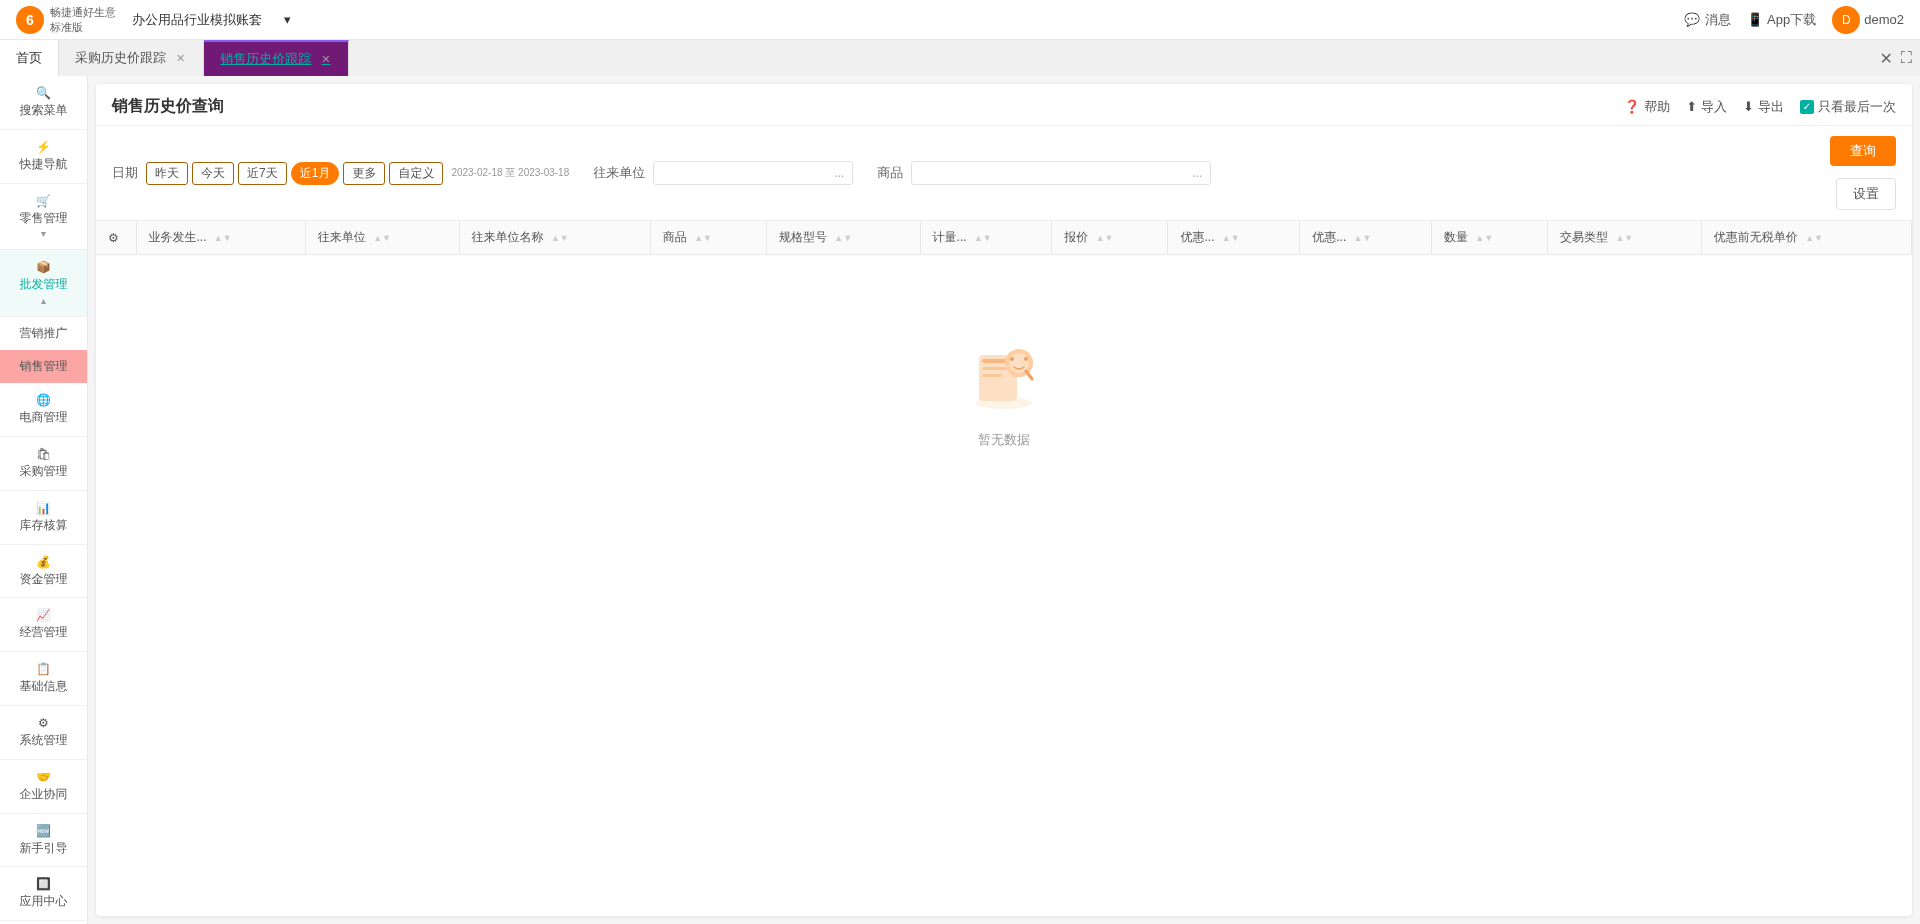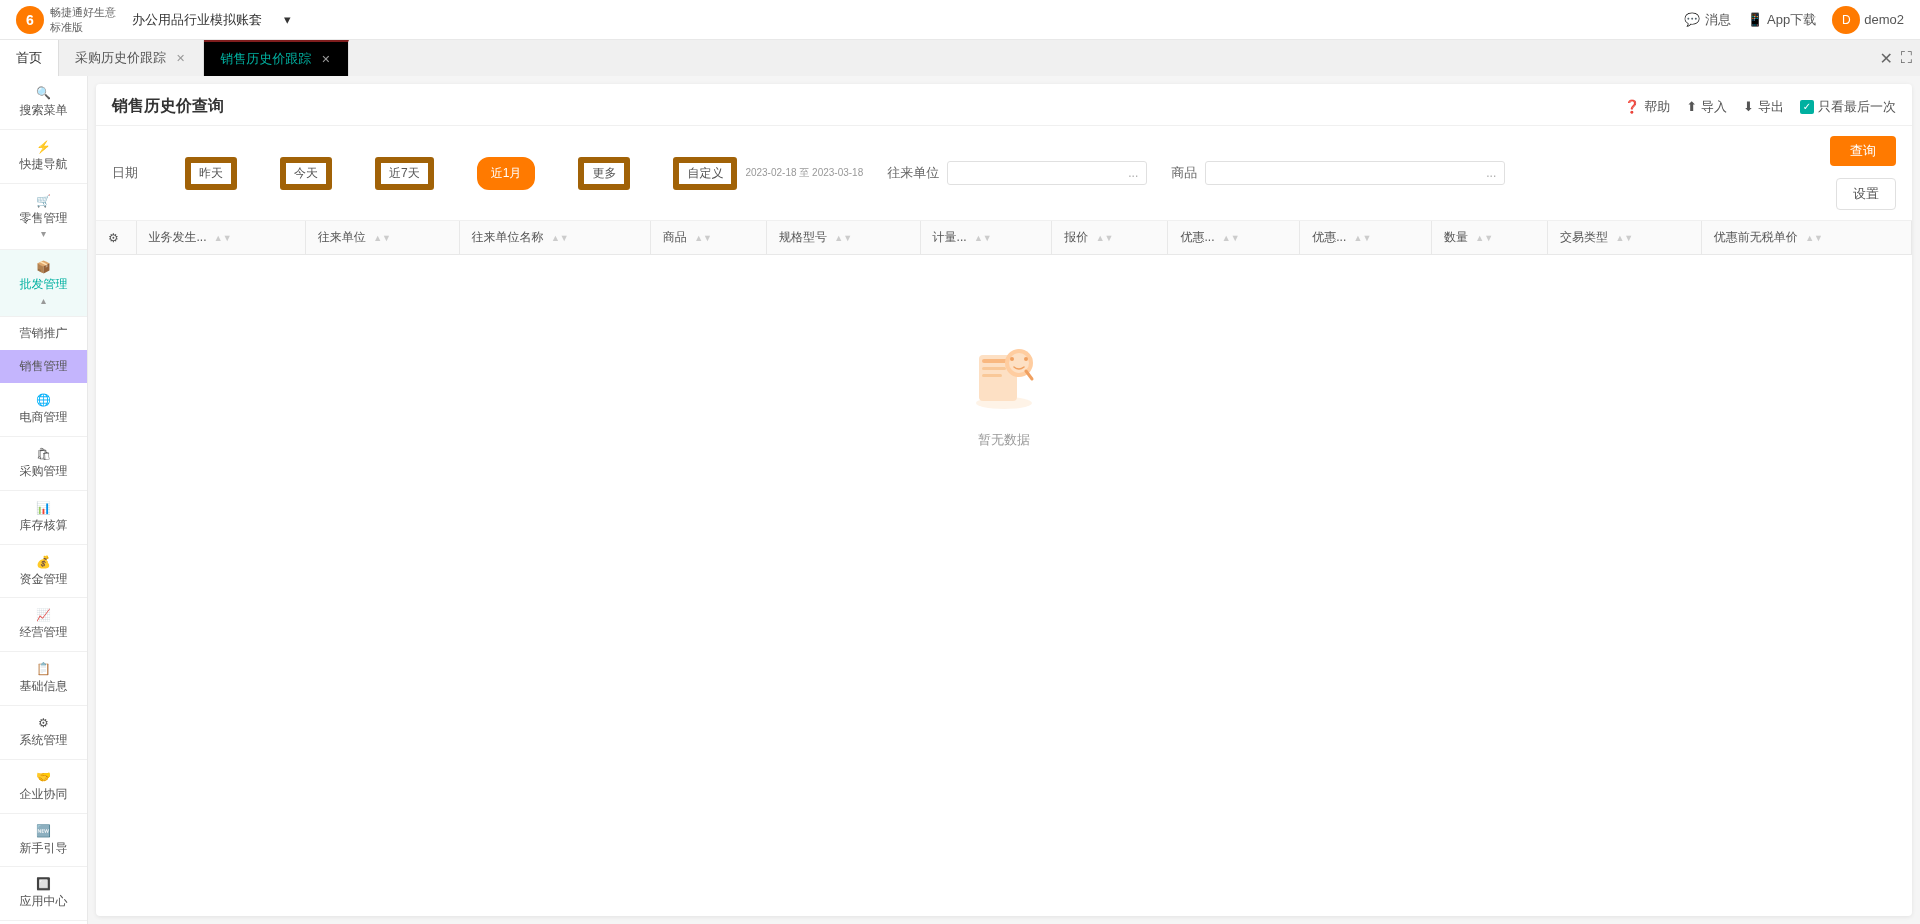--- a/index.html
+++ b/index.html
@@ -43,23 +43,24 @@
       gap: 8px;
       border-right: 1px solid #ddd;
       white-space: nowrap;
     }
     .tab.home {
       background: #fff;
       color: #333;
       padding-left: 16px;
     }
     .tab.active {
-      background: #000000;
+      background: #701a75;
       color: #00b0a0;
-      border-top: 2px solid #7f1d1d;
+      border-top: 2px solid #8b5cf6;
+      text-decoration: underline;
     }
     .tab .close-btn {
       font-size: 11px;
       color: #999;
       cursor: pointer;
       padding: 0 2px;
     }
     .tab-bar-actions { margin-left: auto; display: flex; align-items: center; padding-right: 8px; gap: 8px; }
     .tab-action-btn { cursor: pointer; color: #666; font-size: 16px; }
 
@@ -136,27 +137,26 @@
       padding: 10px 16px;
       gap: 24px;
       border-bottom: 1px solid #f0f0f0;
       flex-wrap: wrap;
     }
     .filter-group { display: flex; align-items: center; gap: 8px; }
     .filter-label { color: #666; font-size: 13px; white-space: nowrap; }
     .date-buttons { display: flex; gap: 4px; }
     .date-btn {
       padding: 2px 8px;
-      border: 6px solid #a16207;
+      border: 1px solid #a16207;
       border-radius: 3px;
       cursor: pointer;
       font-size: 12px;
       color: #555;
       background: #fff;
-      margin-left: 39px;
     }
     .date-btn.active { background: #ff7a00; color: white; border-color: #ff7a00; border-radius: 12px; }
     .date-range-text { font-size: 10px; color: #999; }
     .filter-input {
       display: flex;
       align-items: center;
       border: 1px solid #e0e0e0;
       border-radius: 3px;
       padding: 4px 8px;
       background: #fff;
@@ -226,21 +226,21 @@
       display: flex;
       flex-direction: column;
       align-items: center;
       padding: 8px 4px;
       cursor: pointer;
       color: #555;
       font-size: 12px;
       text-align: center;
       gap: 2px;
     }
-    .sidebar-sub-item.active { color: #00b0a00; background: #c4b5fd; }
+    .sidebar-sub-item.active { color: #00b0a00; background: #fca5a5; }
   </style>
 </head>
 <body>
 
 <div class="top-bar">
   <div class="top-bar-left">
     <div class="logo-area">
       <div class="logo-icon">6</div>
       <div class="logo-text">
         <div>畅捷通好生意</div>

